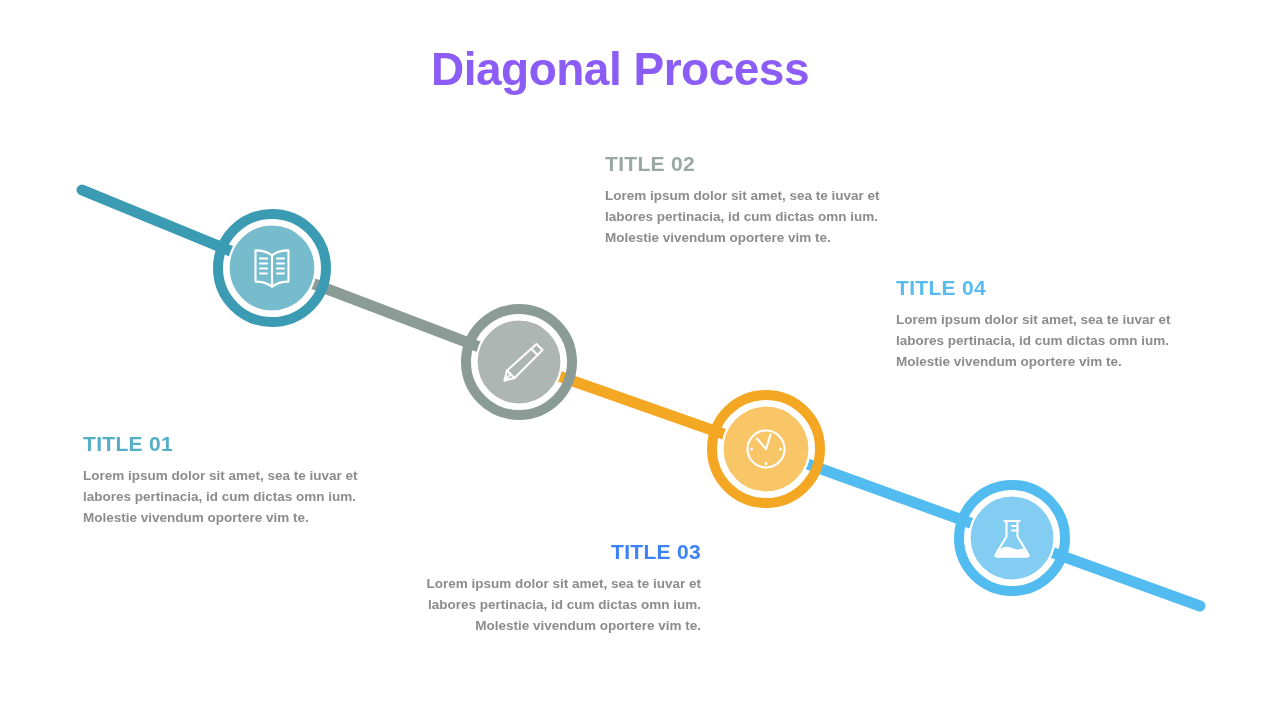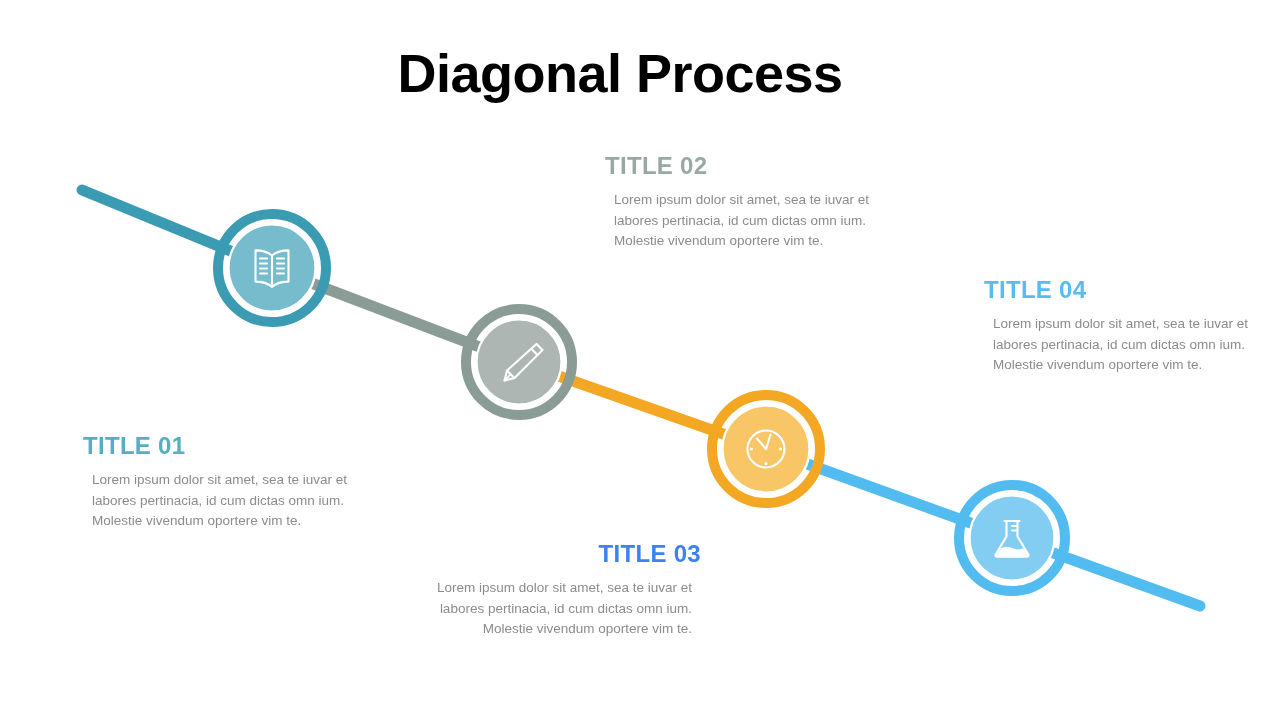--- a/index.html
+++ b/index.html
@@ -15,51 +15,52 @@
     font-family: "Liberation Sans", sans-serif;
     -webkit-font-smoothing: antialiased;
   }
 
   #slide-title {
     position: absolute;
     top: 44px;
     left: 0;
     width: 1240px;
     text-align: center;
-    font-size: 54px;
+    font-size: 46px;
     font-weight: bold;
-    color: #000000;
+    color: #8b5cf6;
     letter-spacing: -0.5px;
     line-height: 1.1;
   }
 
   #diagram-canvas {
     position: absolute;
     top: 0;
     left: 0;
     width: 1280px;
     height: 720px;
   }
 
   .text-block {
     position: absolute;
     width: 280px;
   }
   .text-block .step-title {
-    font-size: 24px;
+    font-size: 21px;
     font-weight: bold;
     line-height: 1.15;
     margin: 0 0 10px 0;
     letter-spacing: 0.3px;
   }
   .text-block .step-body {
     font-size: 13.5px;
     line-height: 1.55;
     color: #8c8c8c;
-    margin: 9px;
+    margin: 0;
+    font-weight: bold;
   }
 
   
   #step-text-1 {
     left: 83px;
     top: 432px;
   }
   
   #step-text-2 {
     left: 605px;
@@ -67,21 +68,21 @@
     text-align: left;
   }
   
   #step-text-3 {
     left: 421px;
     top: 540px;
     text-align: right;
   }
   
   #step-text-4 {
-    left: 984px;
+    left: 896px;
     top: 276px;
     text-align: left;
   }
 </style>
 </head>
 <body>
 
 <div id="slide-title">Diagonal Process</div>
 
 <svg id="diagram-canvas" viewBox="0 0 1280 720">

